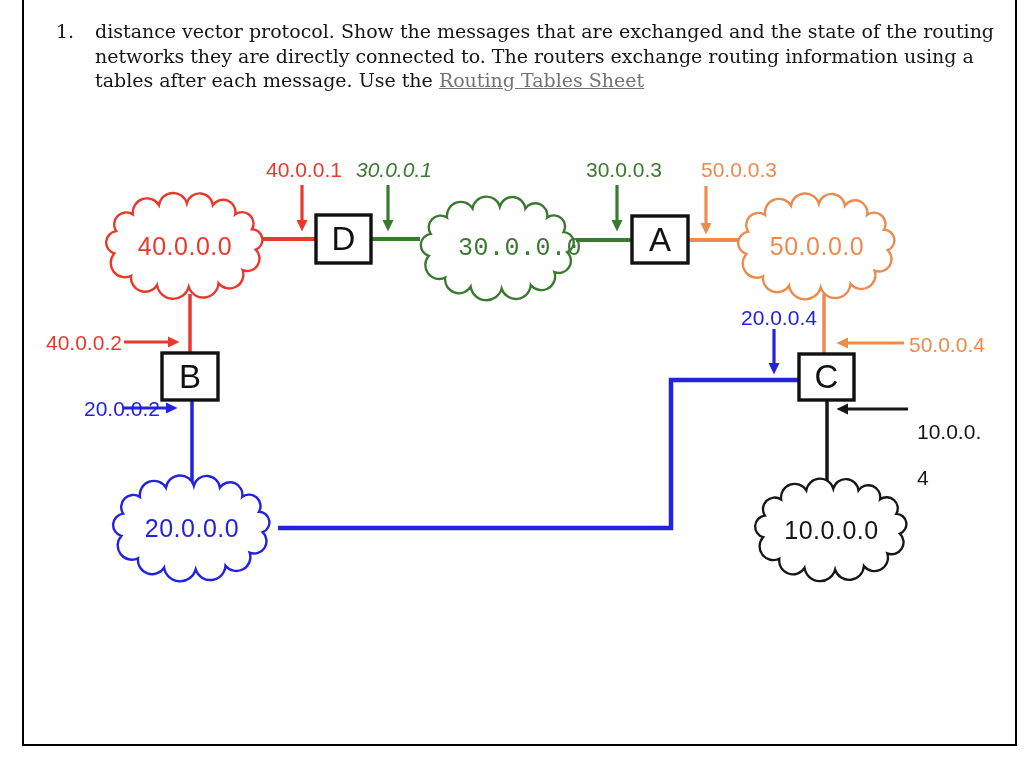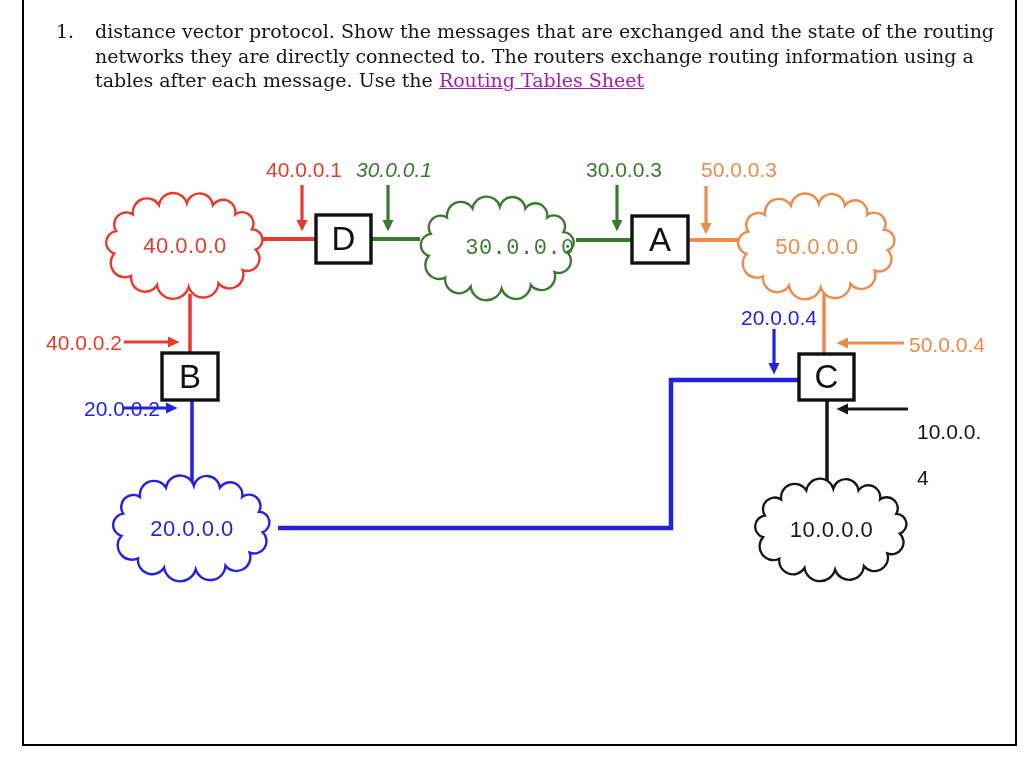--- a/index.html
+++ b/index.html
@@ -6,31 +6,31 @@
   body{width:1024px;height:759px;position:relative;overflow:hidden;
        font-family:"Liberation Sans",sans-serif;}
   .frame{position:absolute;left:22px;top:-12px;width:995px;height:758px;
          border:2px solid #000;box-sizing:border-box;}
   
   .problem{position:absolute;left:56px;top:19px;width:930px;display:flex;
            font-family:"DejaVu Serif","Liberation Serif",serif;
            font-size:19px;line-height:24.5px;color:#151515;}
   .num{width:39px;flex:none;}
   .pline{white-space:nowrap;}
-  .sheet-link{color:#a21caf;text-decoration:underline;cursor:pointer;}
+  .sheet-link{color:#737373;text-decoration:underline;cursor:pointer;}
   
   .diagram{position:absolute;left:0;top:0;width:1024px;height:759px;}
   .c-red{color:#e9392c;}
   .c-green{color:#3a7a30;}
   .c-orange{color:#eb8b4e;}
   .c-blue{color:#2222e0;}
   .c-black{color:#161616;}
   
   .cloudlbl{position:absolute;display:flex;align-items:center;justify-content:center;
-            font-size:22px;letter-spacing:.5px;}
+            font-size:25px;letter-spacing:.5px;}
   
   .rlbl{position:absolute;display:flex;align-items:center;justify-content:center;
         font-size:33px;color:#111;}
   
   .ip{position:absolute;font-size:21px;white-space:nowrap;}
   .ip .l2{display:block;line-height:26px;margin-top:20px;}
 </style>
 </head>
 <body>
 

